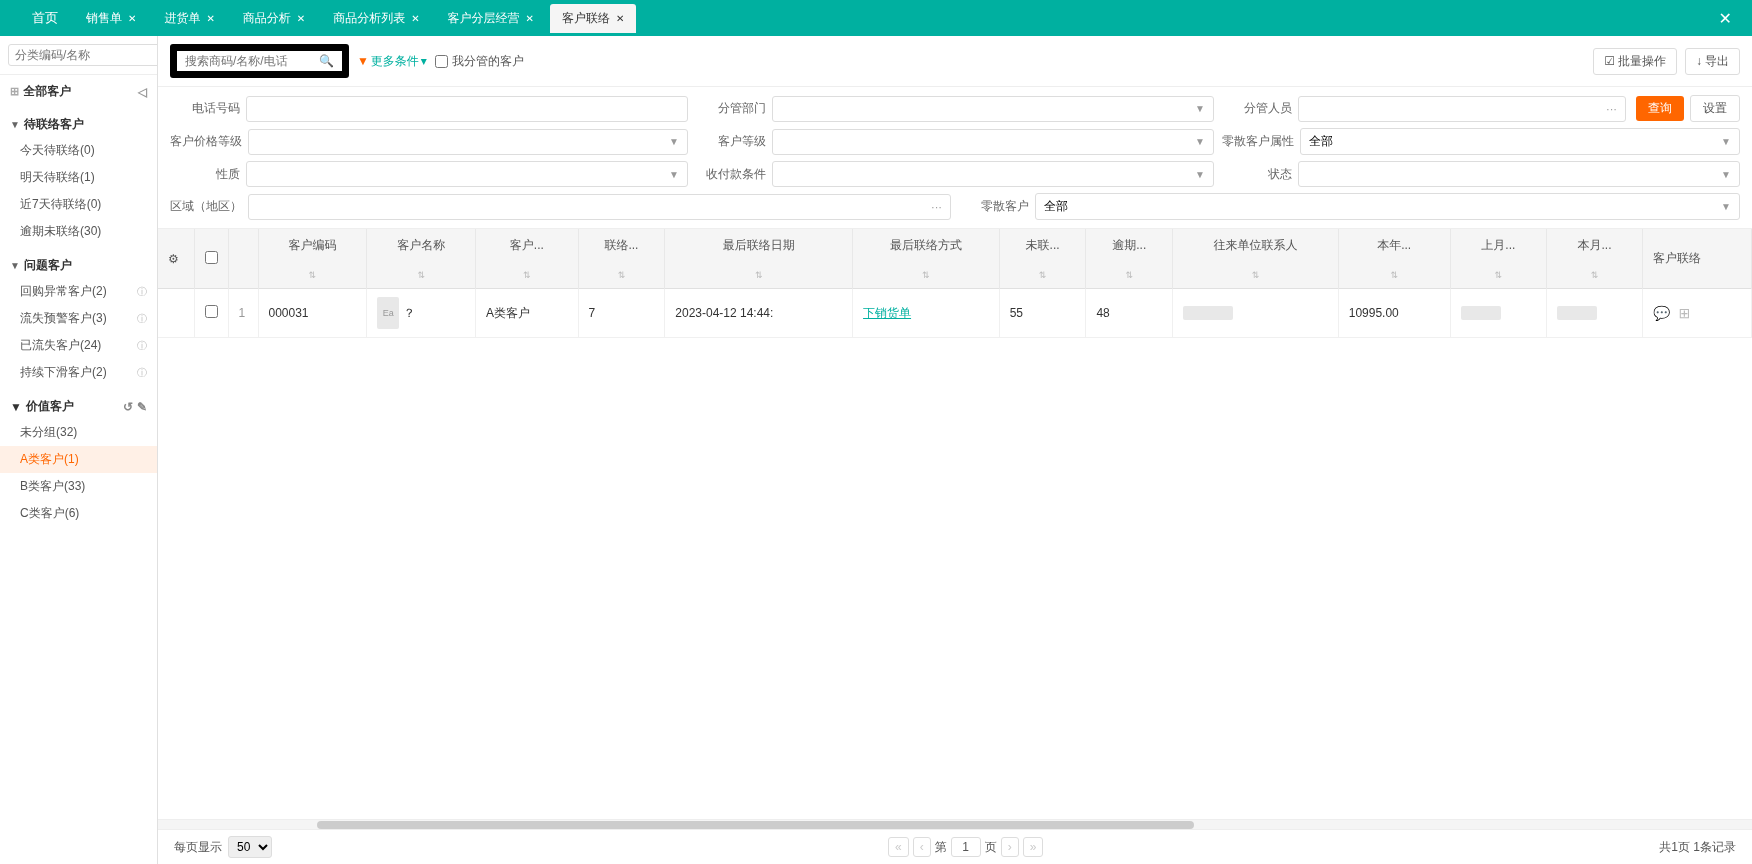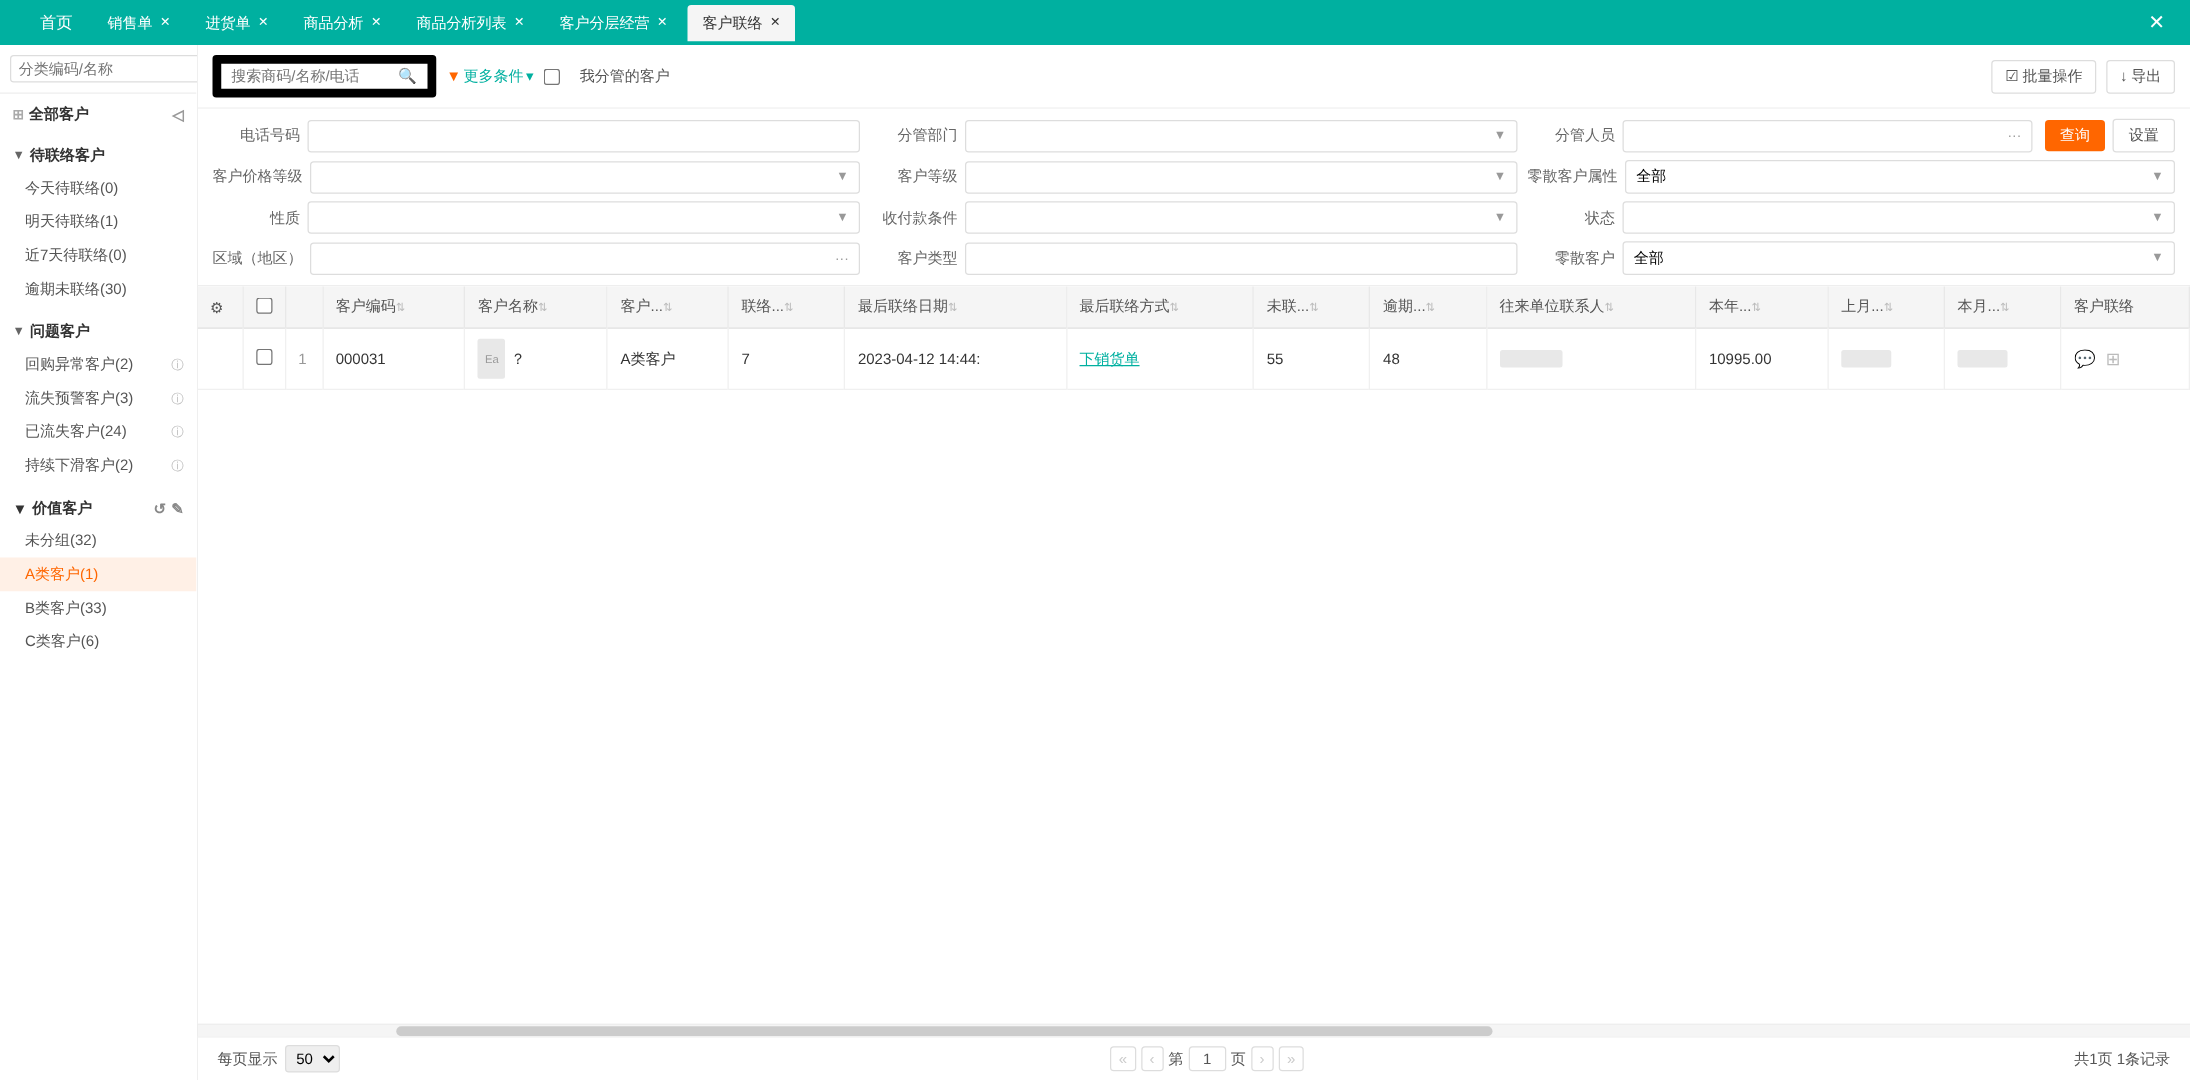--- a/index.html
+++ b/index.html
@@ -71,21 +71,21 @@
       display: flex; align-items: center; gap: 8px;
     }
     .filter-search {
       display: flex; align-items: center; border: 7px solid #000000; border-radius: 3px;
       padding: 3px 8px; gap: 4px;
     }
     .filter-search input { border: none; outline: none; font-size: 12px; color: #999; width: 130px; }
     .filter-search .icon { color: #00b0a0; cursor: pointer; }
 
     .more-filters { color: #00b0a0; cursor: pointer; display: flex; align-items: center; gap: 2px; }
-    .my-customers { display: flex; align-items: center; gap: 16px; cursor: pointer; color: #555; }
+    .my-customers { display: flex; align-items: center; gap: 4px; cursor: pointer; color: #555; }
     .my-customers input { width: 13px; height: 13px; }
 
     .filter-actions { margin-left: auto; display: flex; gap: 8px; }
     .btn-batch { border: 1px solid #ddd; background: white; padding: 4px 10px; border-radius: 3px; cursor: pointer; color: #555; display: flex; align-items: center; gap: 3px; }
     .btn-export { border: 1px solid #ddd; background: white; padding: 4px 10px; border-radius: 3px; cursor: pointer; color: #555; display: flex; align-items: center; gap: 3px; }
 
     
     .adv-filters {
       background: white; border-bottom: 1px solid #eee; padding: 8px 12px;
     }
@@ -105,21 +105,21 @@
 
     
     .table-area { flex: 1; overflow-y: auto; overflow-x: auto; background: white; }
     table { width: 100%; border-collapse: collapse; min-width: 1200px; }
     thead tr { background: #f5f5f5; border-bottom: 1px solid #e0e0e0; }
     thead th {
       padding: 8px 10px; text-align: left; color: #555; font-weight: normal;
       border-right: 1px solid #e8e8e8; white-space: nowrap; font-size: 12px;
       position: relative;
     }
-    thead th .th-inner { display: flex; align-items: center; gap: 0; }
+    thead th .th-inner { display: flex; align-items: center; gap: 16px; flex-direction: column; }
     thead th .sort-icon { color: #bbb; font-size: 9px; }
     tbody tr { border-bottom: 1px solid #f0f0f0; }
     tbody td { padding: 8px 10px; color: #333; border-right: 1px solid #f0f0f0; font-size: 12px; }
     .td-link { color: #00b0a0; cursor: pointer; text-decoration: underline; }
     .td-actions { display: flex; gap: 8px; color: #bbb; font-size: 14px; }
     .td-actions span { cursor: pointer; }
 
     
     .bottom-bar {
       background: white; border-top: 1px solid #eee; padding: 6px 16px;
@@ -369,26 +369,20 @@
 
       <div class="filter-row" style="margin-bottom:0;">
         <div class="filter-field">
           <span class="filter-label">区域（地区）</span>
           <div class="filter-input">
             <span style="flex:1;"></span>
             <span class="dots">···</span>
           </div>
         </div>
         <div class="filter-field">
-          <span class="filter-label">客户类型</span>
-          <div class="filter-input">
-            <input type="text" style="border: none; outline: none; width: 100%; font-size: 12px;">
-          </div>
-        </div>
-        <div class="filter-field">
           <span class="filter-label">零散客户</span>
           <div class="filter-input">
             <span>全部</span>
             <span class="arrow">▼</span>
           </div>
         </div>
       </div>
     </div>
 
     <div class="table-area">

